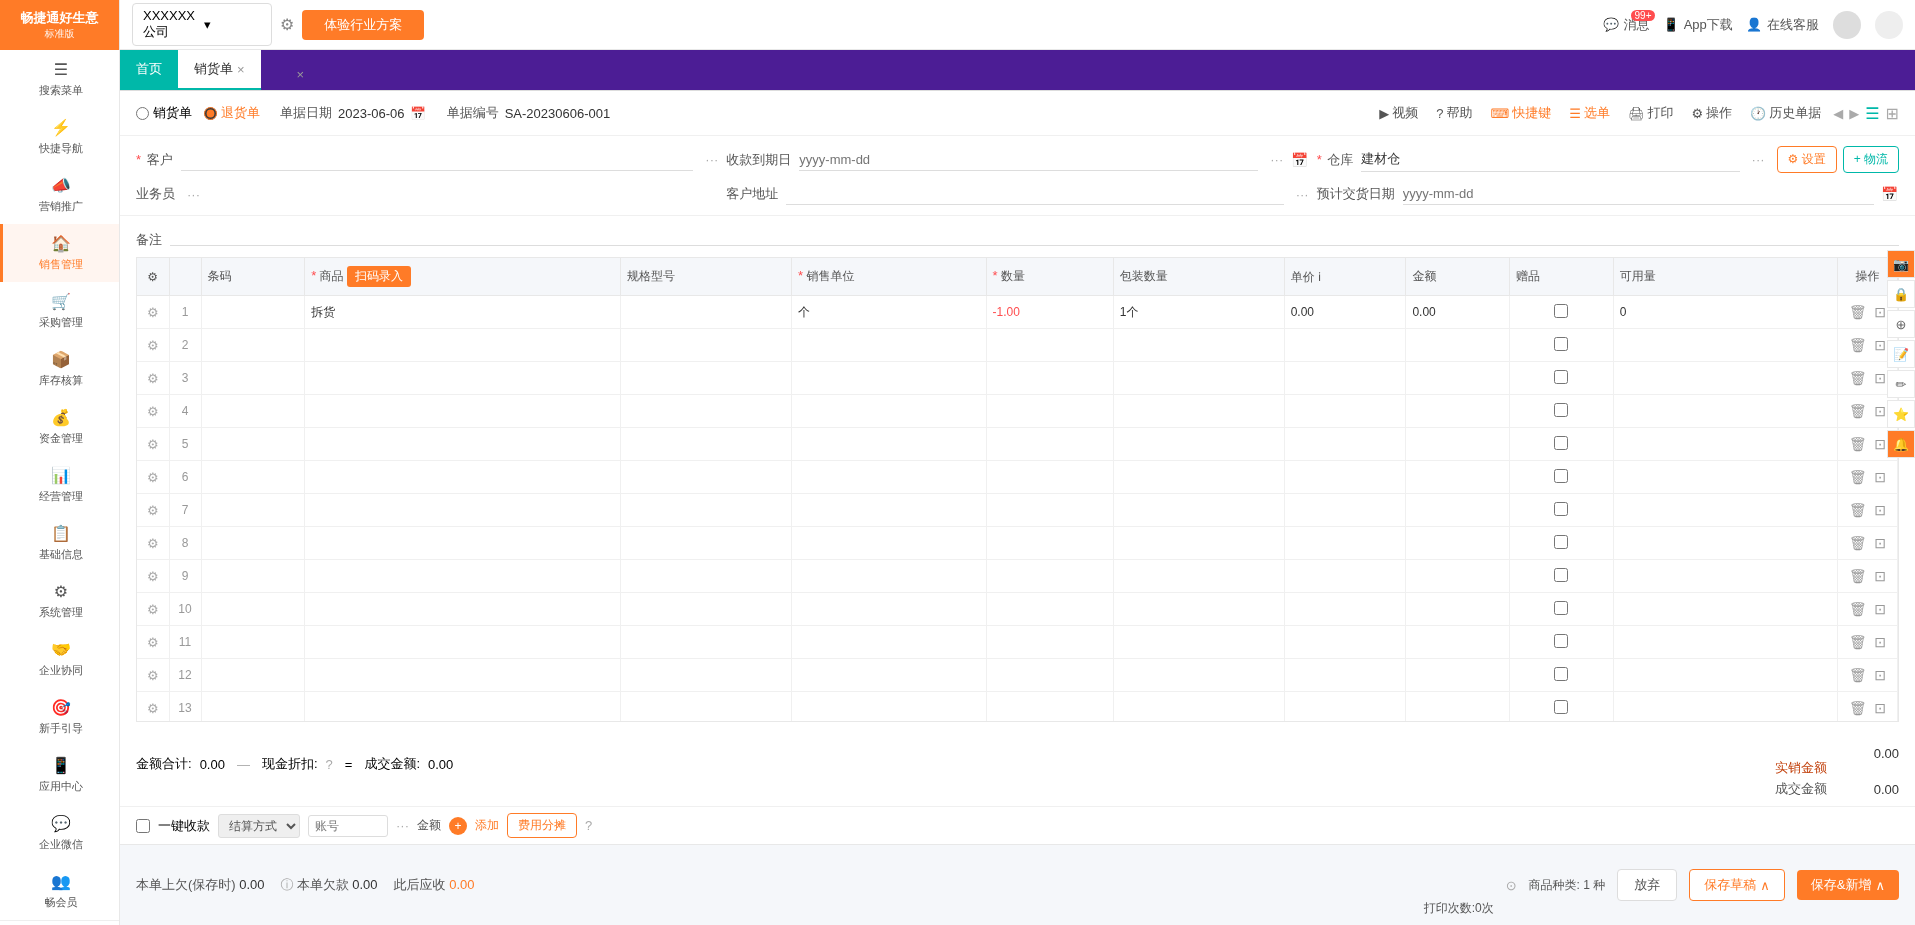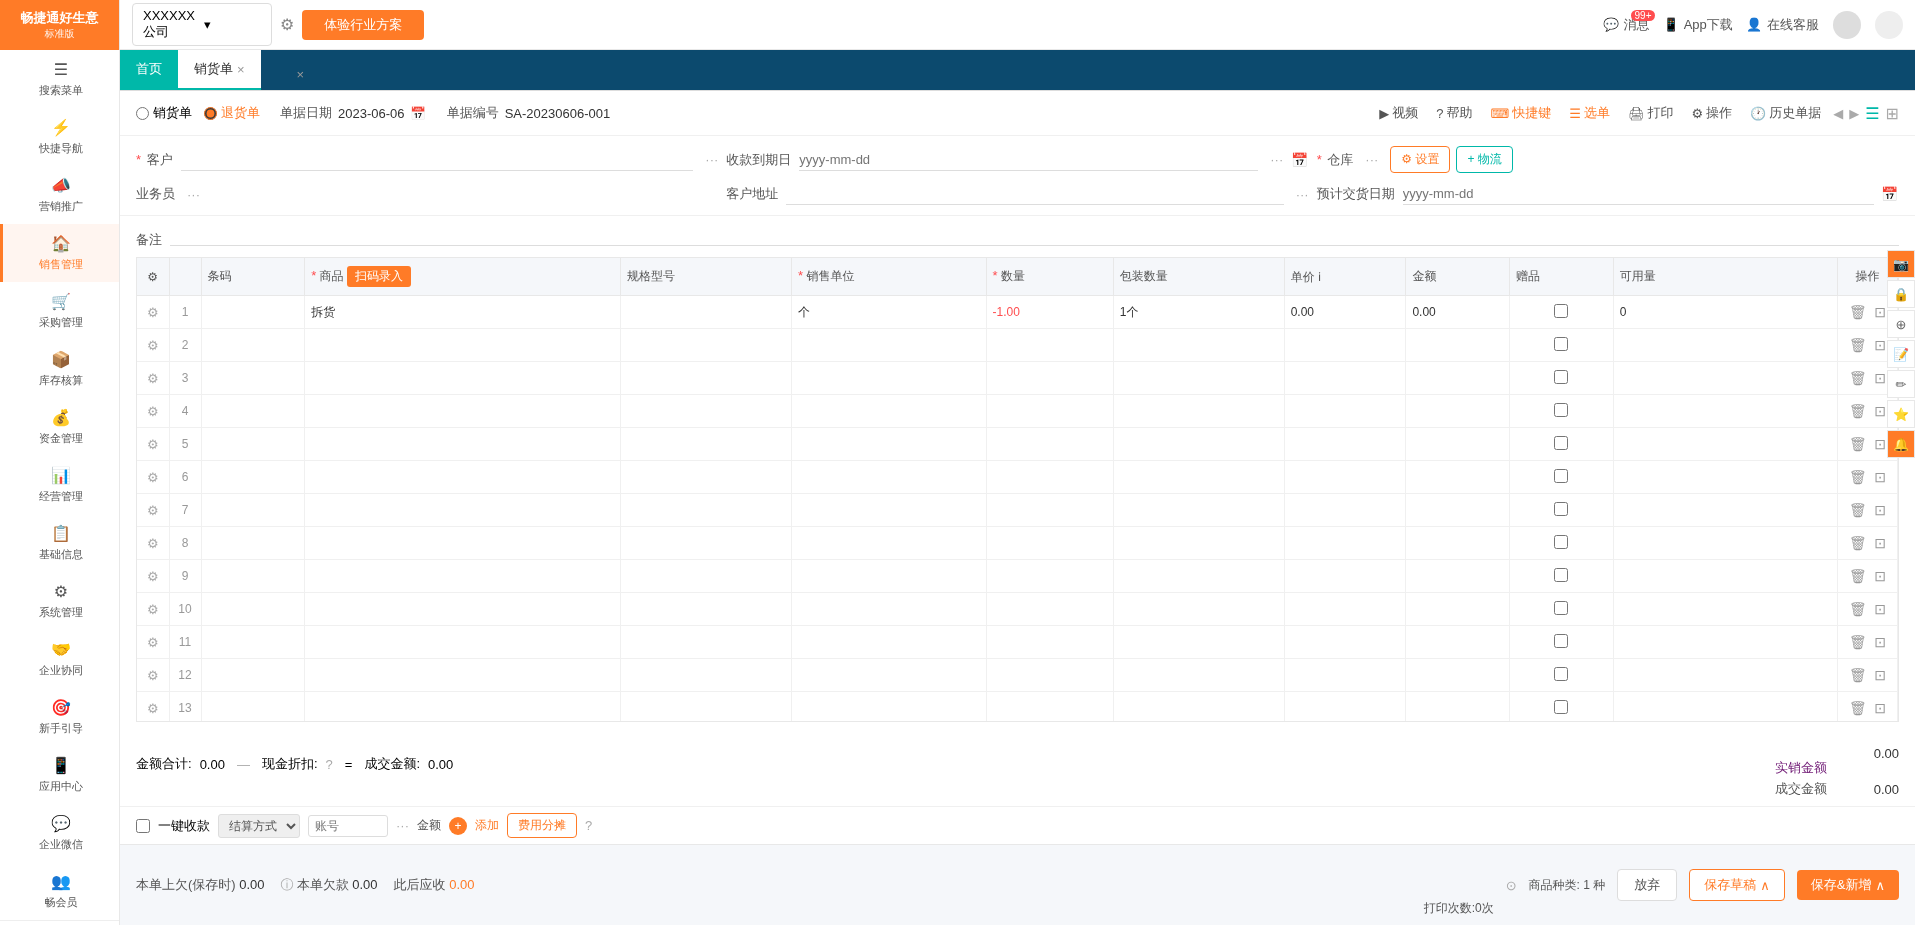--- a/index.html
+++ b/index.html
@@ -23,21 +23,21 @@
     .topbar { background: #fff; height: 50px; display: flex; align-items: center; padding: 0 12px; border-bottom: 1px solid #e8e8e8; gap: 8px; flex-shrink: 0; }
     .company-select { display: flex; align-items: center; gap: 4px; border: 1px solid #ddd; border-radius: 4px; padding: 4px 10px; cursor: pointer; min-width: 140px; }
     .company-select span { flex: 1; font-size: 13px; }
     .btn-experience { background: #ff7b27; color: #fff; border: none; border-radius: 4px; padding: 6px 22px; cursor: pointer; font-size: 13px; }
     .topbar-right { display: flex; align-items: center; gap: 14px; }
     .topbar-right .icon-group { display: flex; align-items: center; gap: 4px; cursor: pointer; color: #555; font-size: 12px; position: relative; }
     .badge { background: #ff4d4f; color: #fff; border-radius: 10px; font-size: 10px; padding: 0 4px; position: absolute; top: -6px; right: -6px; }
     .avatar { width: 28px; height: 28px; background: #ddd; border-radius: 50%; }
 
     
-    .tabs-bar { background: #0c4a6e; display: flex; align-items: flex-end; padding: 0; border-bottom: 1px solid #ddd; flex-shrink: 0; }
+    .tabs-bar { background: #4c1d95; display: flex; align-items: flex-end; padding: 0; border-bottom: 1px solid #ddd; flex-shrink: 0; }
     .tab { padding: 10px 16px; cursor: pointer; font-size: 13px; color: #555; border-bottom: 2px solid transparent; }
     .tab.active { background: #fff; color: #333; border-bottom: 2px solid #00b8a9; }
     .tab-home { background: #00b8a9; color: #fff; padding: 10px 16px; }
     .tab-close { color: #999; margin-left: 4px; cursor: pointer; }
     .tab-close-btn { background: none; border: none; color: #999; cursor: pointer; margin-left: 28px; padding: 8px; }
 
     
     .page-content { flex: 1; background: #fff; overflow-y: auto; display: flex; flex-direction: column; }
 
     
@@ -290,20 +290,21 @@
 
       <div class="field-row">
         <span class="field-label">收款到期日</span>
         <input class="field-input" placeholder="yyyy-mm-dd" style="flex: 1 1 0%;">
         <span class="field-dots">···</span>
         <span class="field-calendar">📅</span>
       </div>
 
       <div class="field-row" style="position:relative;">
         <span class="field-label"><span class="field-required">*</span> 仓库</span>
+        <span style="flex:1; color:#333; border-bottom:1px solid #ddd; padding: 3px 0;">建材仓</span>
         <span class="field-dots">···</span>
         <div style="display:flex; gap:6px; margin-left:4px;">
           <button class="btn-settings">⚙ 设置</button>
           <button class="btn-logistics">+ 物流</button>
         </div>
       </div>
 
       <div class="field-row">
         <span class="field-label">业务员</span>
         <span class="field-dots">···</span>
@@ -610,21 +611,21 @@
       <span>0.00</span>
       <span style="color:#aaa; margin: 0 4px;">—</span>
       <span>现金折扣:</span>
       <span style="color:#aaa;cursor:pointer;">?</span>
       <span style="margin: 0 4px;">=</span>
       <span>成交金额:</span>
       <span>0.00</span>
 
       <div style="margin-left:auto; display:flex; flex-direction:column; gap:3px; text-align:right;">
         <div style="display:flex; align-items:center; gap:12px;">
-          <span style="color:#701a75; font-size:13px;margin-top:29px;">实销金额</span>
+          <span style="color:#c2410c; font-size:13px;margin-top:29px;">实销金额</span>
           <span style="color:#333; font-size:13px; min-width:60px; text-align:right;">0.00</span>
         </div>
         <div style="display:flex; align-items:center; gap:12px;">
           <span style="color:#555; font-size:13px;">成交金额</span>
           <span style="color:#333; font-size:13px; min-width:60px; text-align:right;">0.00</span>
         </div>
       </div>
     </div>
 
     <div class="footer-payment">

